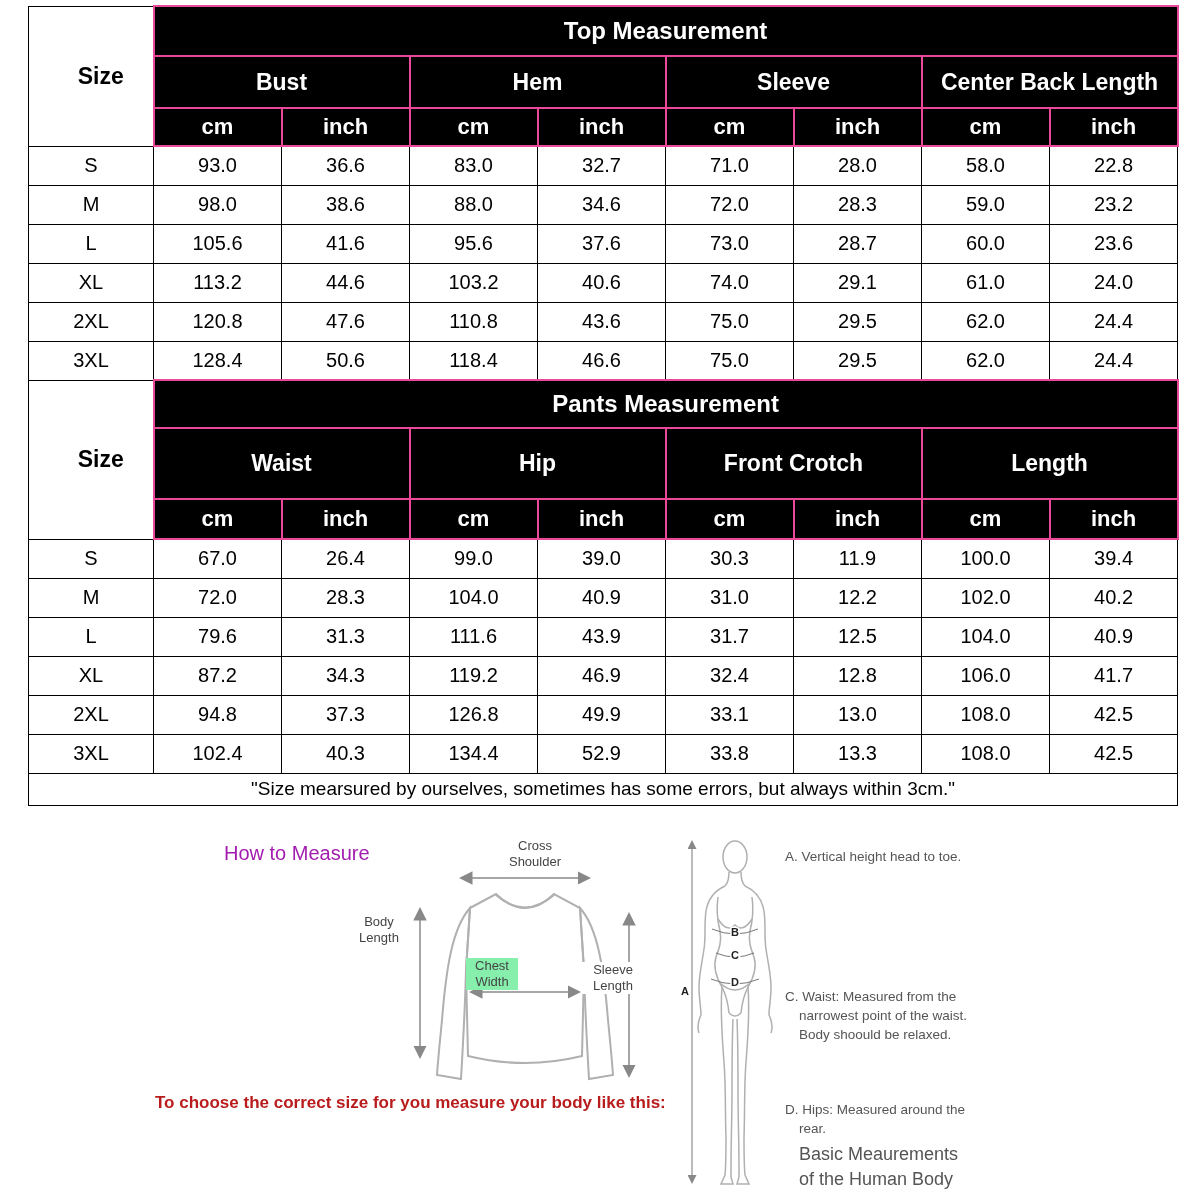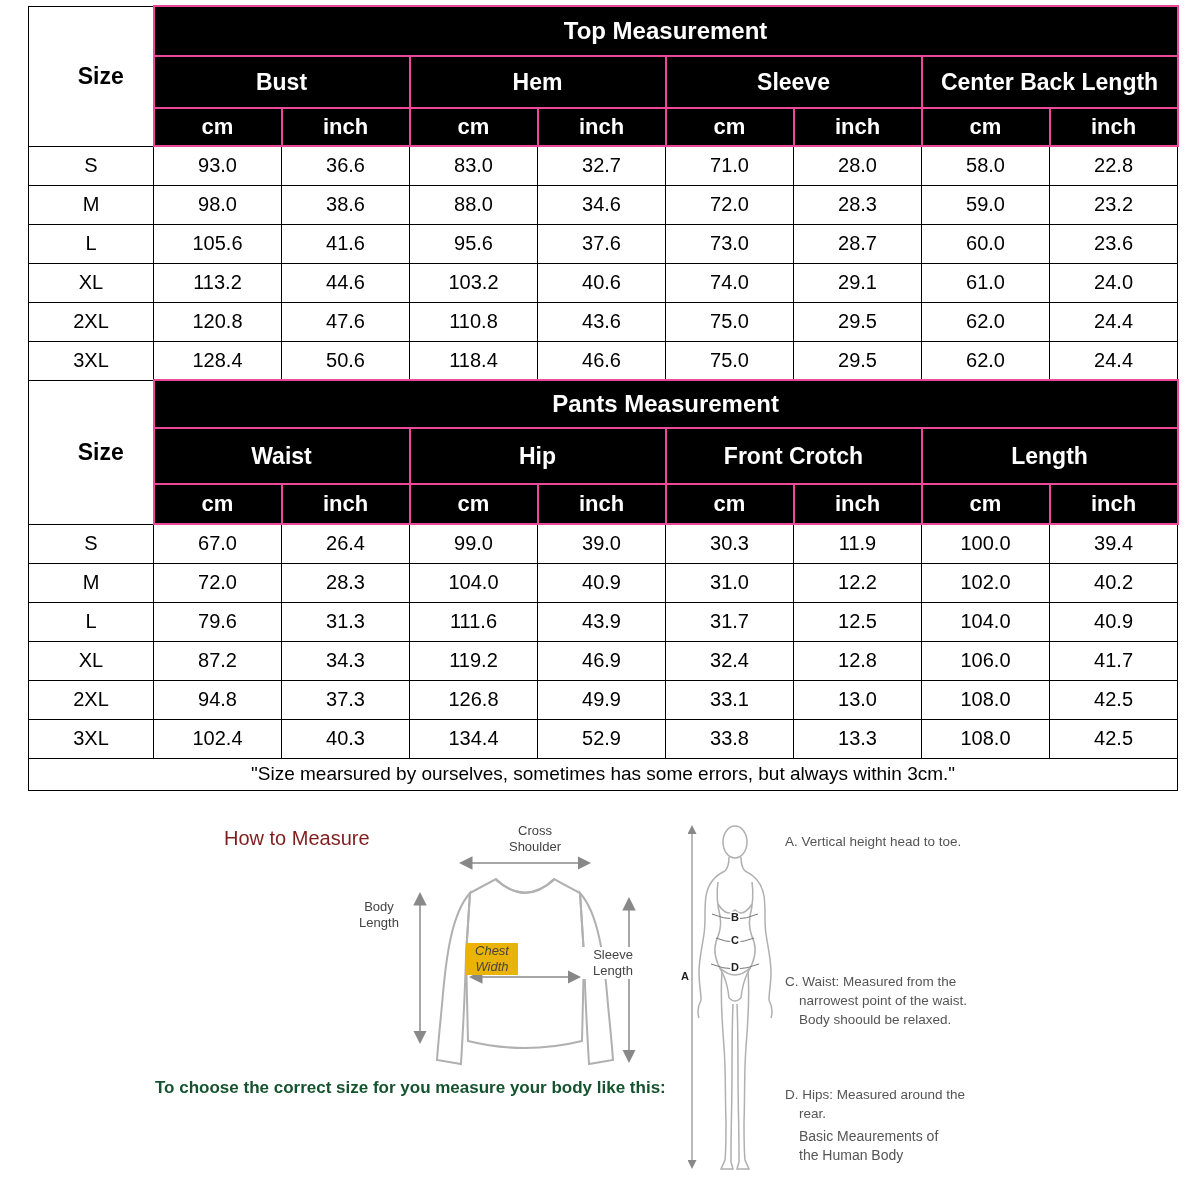--- a/index.html
+++ b/index.html
@@ -19,46 +19,46 @@
   .size-table td.hdr { background:#000; color:#fff; font-weight:bold; border:2px solid #ec4899; }
   .size-table td.title { font-size:24px; }
   .size-table td.group { font-size:23px; }
   .size-table td.unit  { font-size:22px; }
   .size-table td.sizehead { font-weight:bold; font-size:23px;padding-left:20px; }
   tr.r-title0 { height:50px; }
   tr.r-group0 { height:52px; }
   tr.r-unit0  { height:38px; }
   tr.dr       { height:39px; }
   tr.r-title1 { height:48px; }
-  tr.r-group1 { height:56px; }
+  tr.r-group1 { height:71px; }
   tr.r-unit1  { height:40px; }
   tr.r-note   { height:32px; }
   td.notecell { font-size:19px; }
 
   .diagram { position:relative; height:382px; margin-top:6px; }
-  .htm-title { position:absolute; left:224px; top:30px; font-size:20px; color:#7f1d1d; }
+  .htm-title { position:absolute; left:224px; top:30px; font-size:20px; color:#a21caf; }
   .dlabel {
     position:absolute; font-size:13px; color:#444;
     text-align:center; line-height:1.25;
   }
   .lbl-cross   { left:493px; top:26px;  width:84px; }
   .lbl-bodylen { left:350px; top:102px; width:58px; }
-  .lbl-chest   { left:466px; top:146px; width:52px; background:#eab308;font-style:italic; }
+  .lbl-chest   { left:466px; top:146px; width:52px; background:#86efac; }
   .lbl-sleeve  { left:582px; top:150px; width:62px; background:#fff; }
-  .instruction { position:absolute; left:155px; top:281px; font-size:17px; font-weight:bold; color:#14532d; }
+  .instruction { position:absolute; left:155px; top:281px; font-size:17px; font-weight:bold; color:#b91c1c; }
   .note {
     position:absolute; left:785px; width:170px;
     font-size:13.5px; color:#555; line-height:1.42;
     padding-left:14px; text-indent:-14px;
   }
   .note-a { top:35px; }
   .note-b { top:98px; }
   .note-c { top:175px; }
   .note-d { top:288px; }
-  .caption { position:absolute; left:799px; top:330px; width:160px; font-size:14px; color:#555; line-height:1.42; }
+  .caption { position:absolute; left:799px; top:330px; width:160px; font-size:18px; color:#555; line-height:1.42; }
   .svgbox { position:absolute; }
   .garment-box { left:410px; top:58px; }
   .figure-box { left:680px; top:25px; }
 </style>
 </head>
 <body>
 
 <table class="size-table">
   <colgroup>
     <col style="width:125px">

